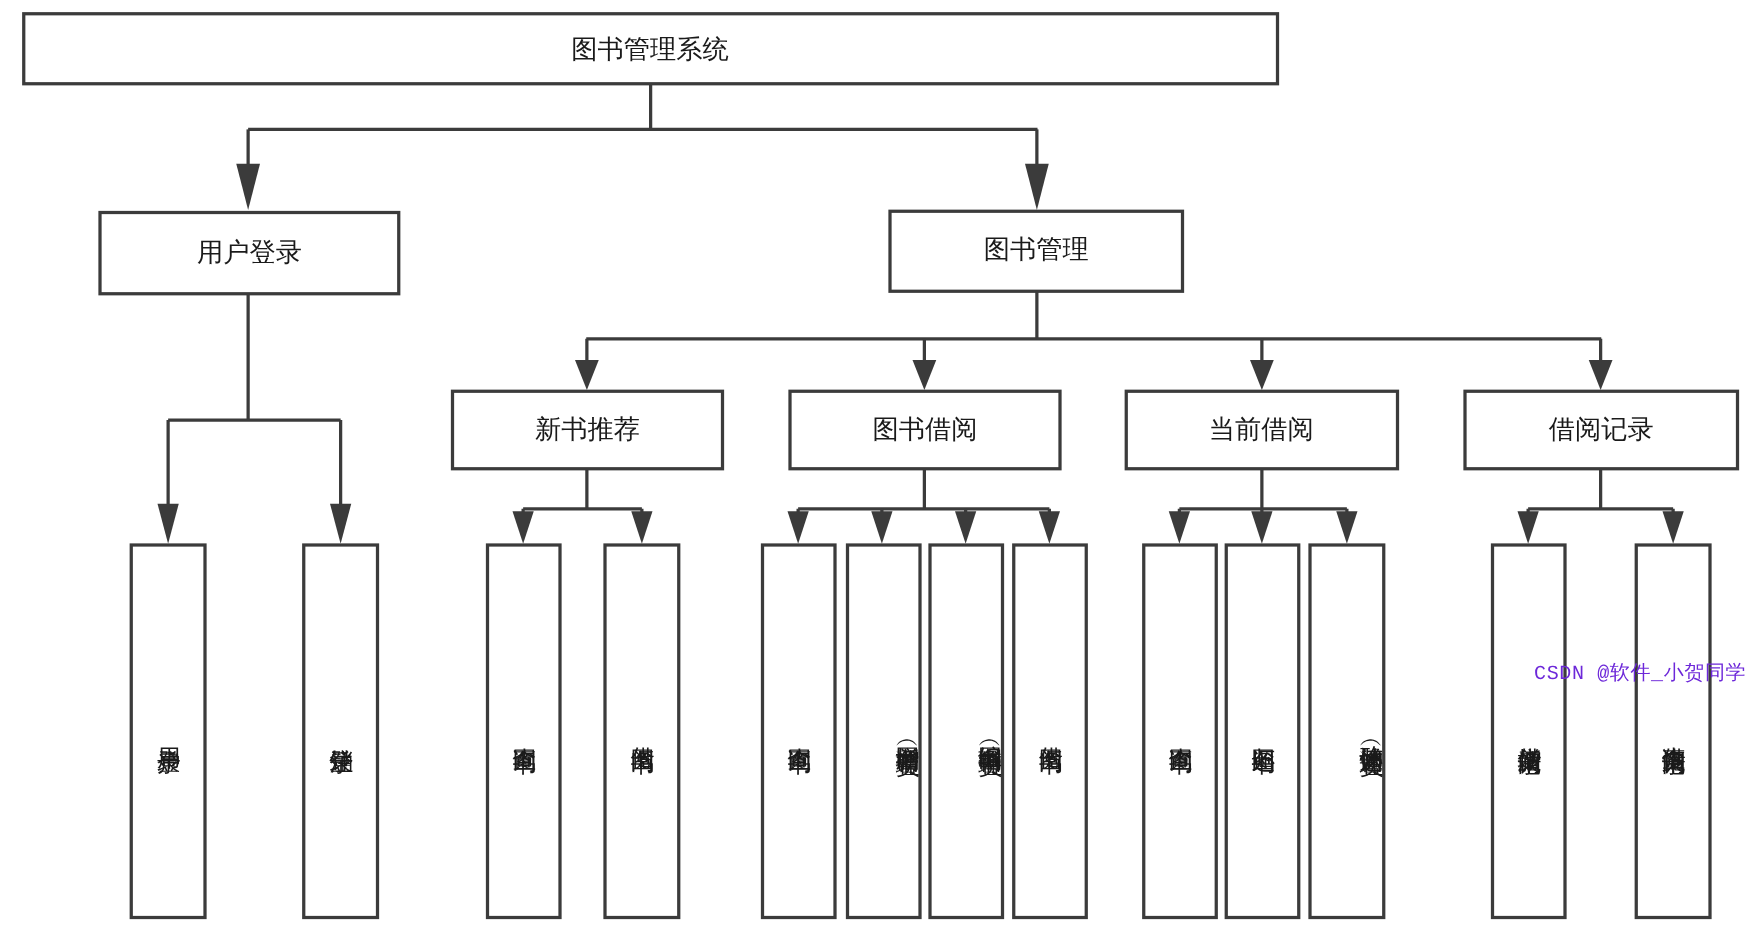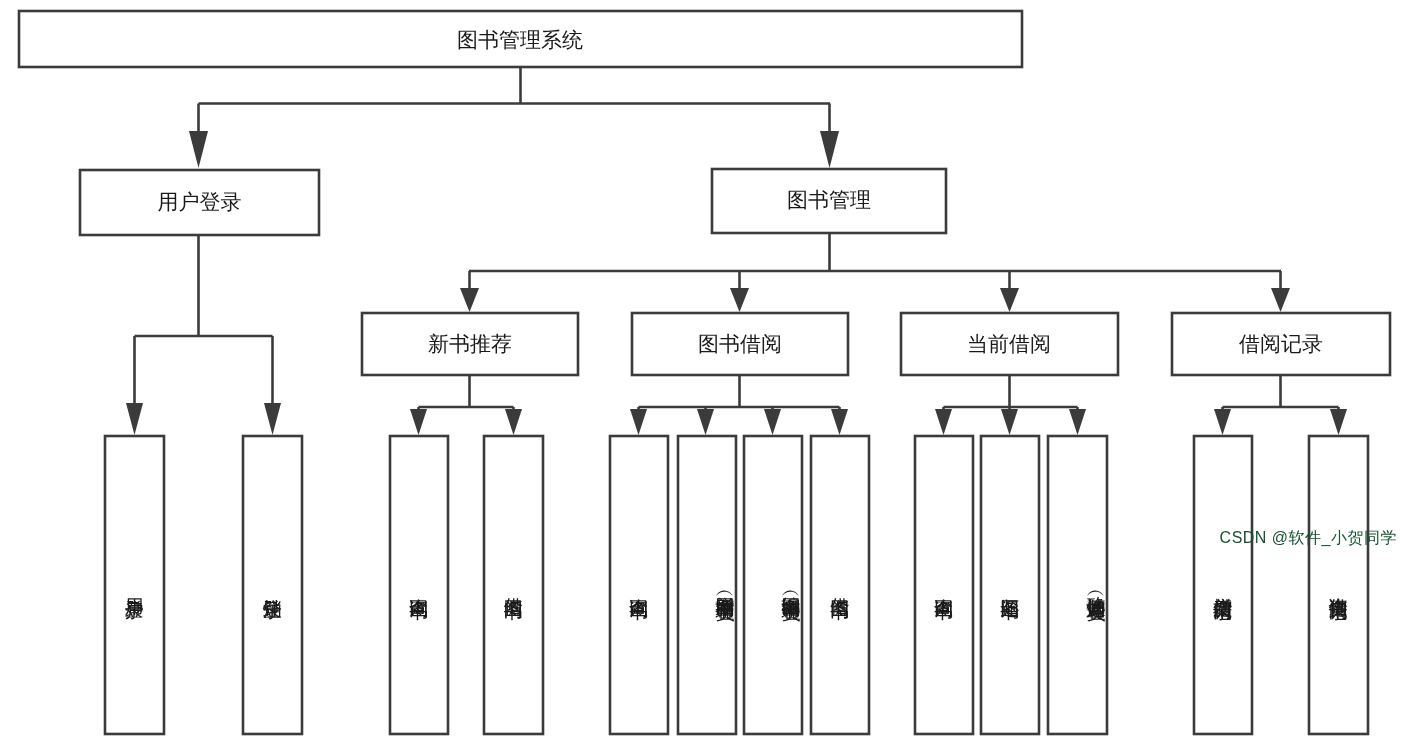--- a/index.html
+++ b/index.html
@@ -63,23 +63,23 @@
     align-items: center;
     justify-content: center;
     text-align: center;
     white-space: nowrap;
     pointer-events: none;
   }
   #watermark {
     position: absolute;
     right: 8px;
     bottom: 6px;
-    font-family: Liberation Sans, sans-serif;
+    font-family: Liberation Mono, monospace;
     font-size: 16px;
-    color: #14532d;
+    color: #6d28d9;
     letter-spacing: 0.5px;
     user-select: none;
   }
 </style>
 </head>
 <body>
 
 <div id="diagram-root">
 
   <svg id="diagram-svg" viewBox="0 0 1405 747">

